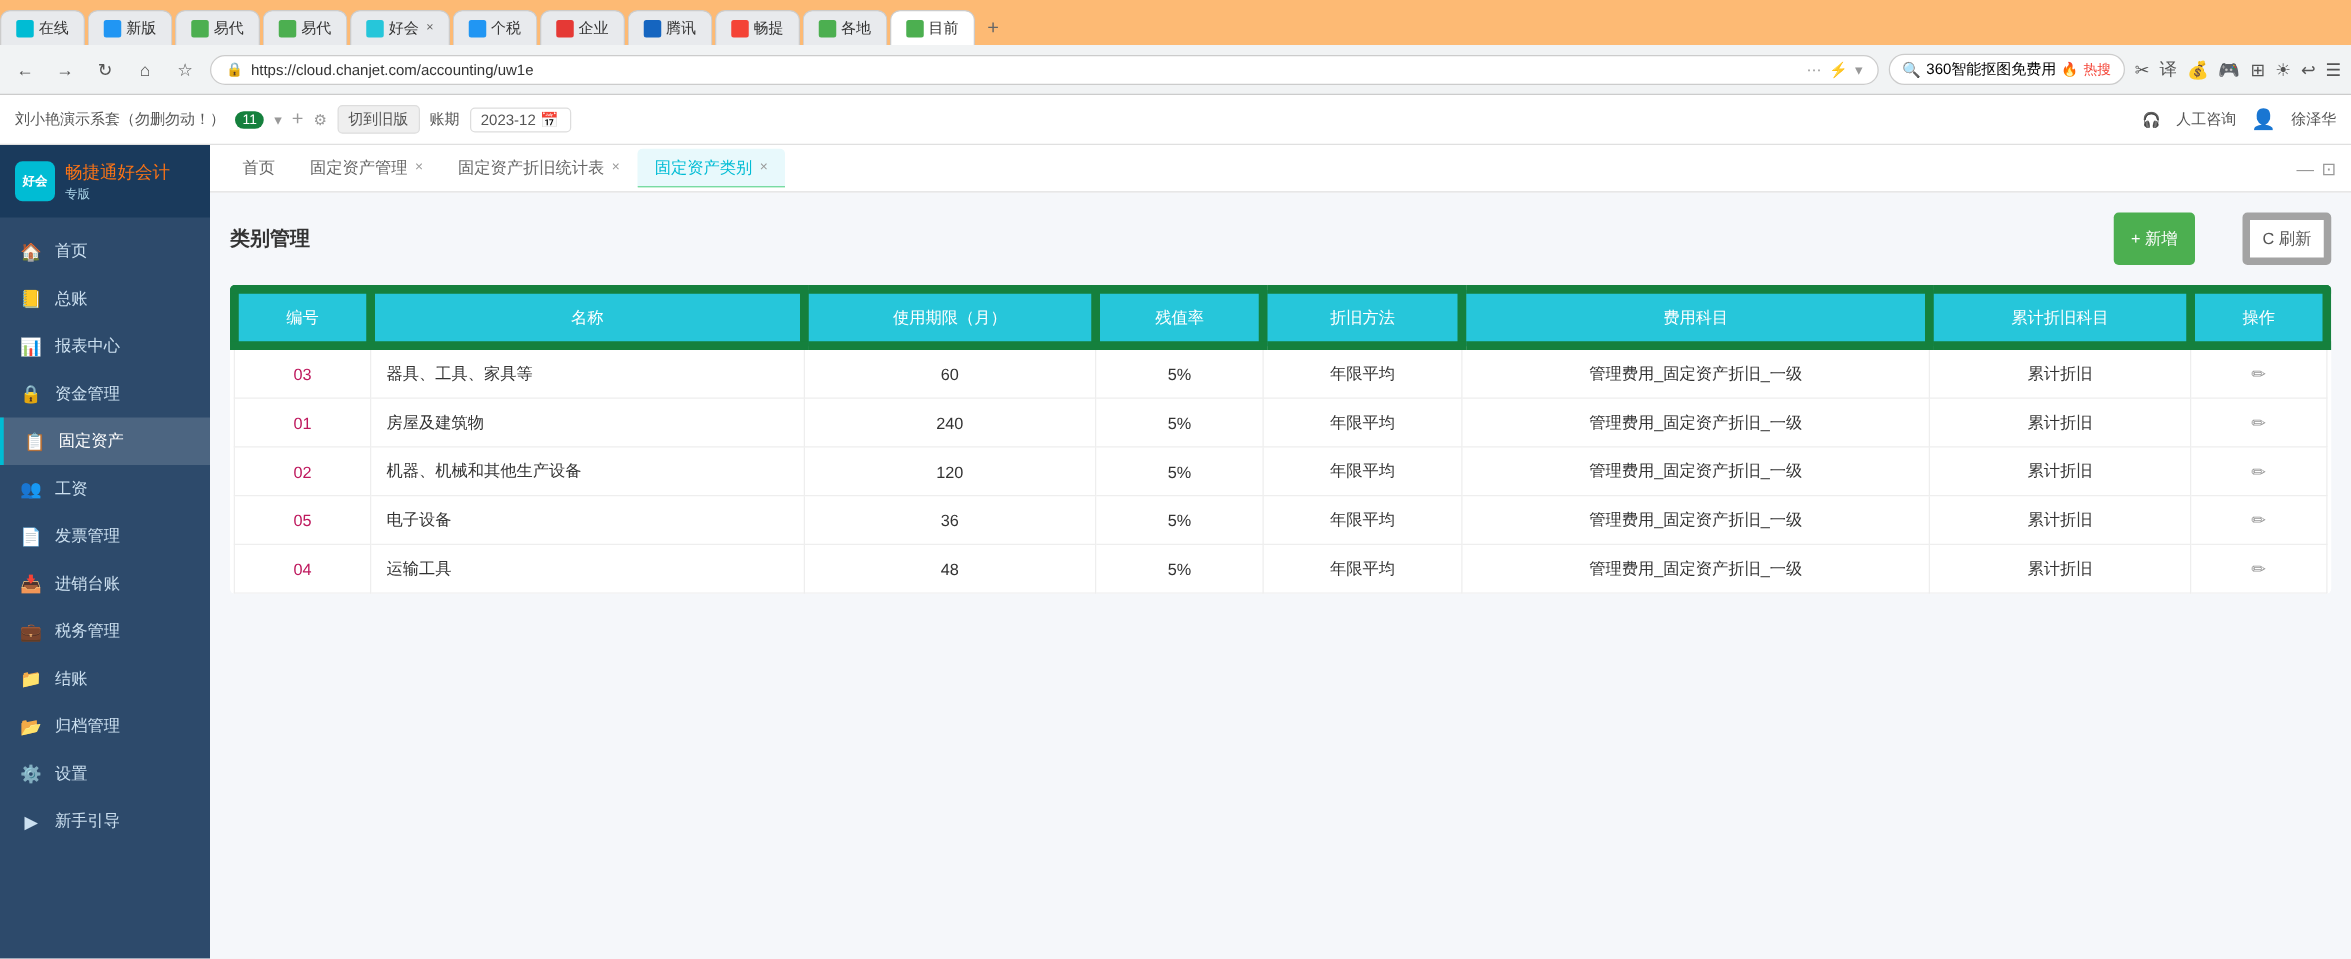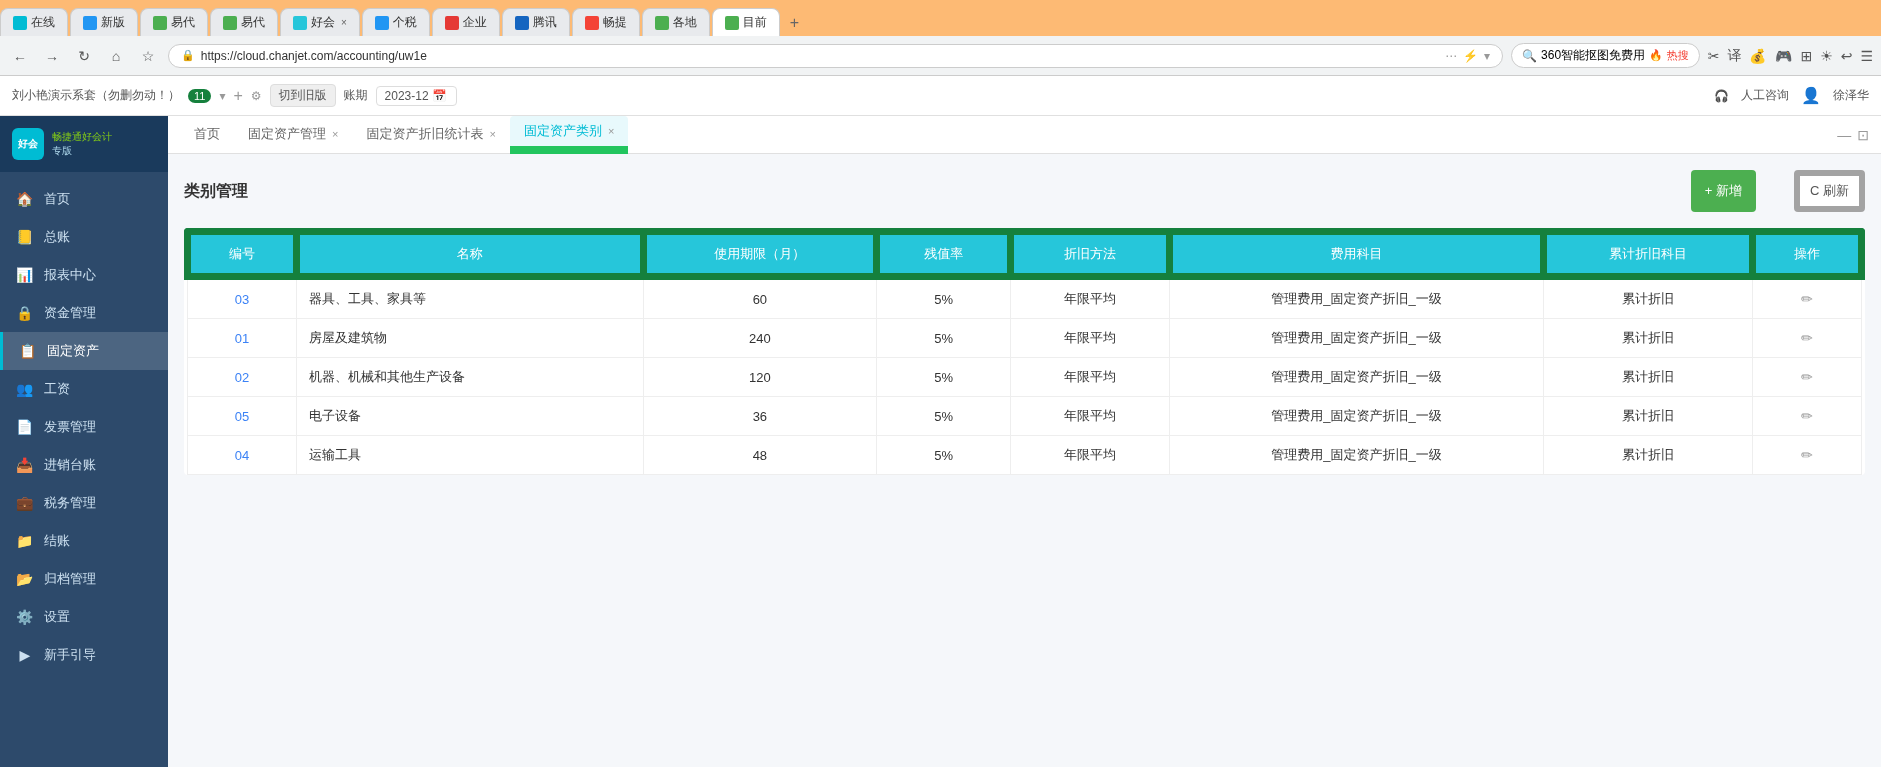--- a/index.html
+++ b/index.html
@@ -28,49 +28,49 @@
     .period-badge { display: flex; align-items: center; gap: 4px; border: 1px solid #ddd; border-radius: 4px; padding: 2px 8px; }
     .switch-btn { border: 1px solid #ddd; border-radius: 4px; padding: 2px 8px; cursor: pointer; font-size: 12px; color: #555; }
     .app-header-right { margin-left: auto; display: flex; align-items: center; gap: 12px; font-size: 12px; color: #555; }
 
     .app-body { display: flex; flex: 1; overflow: hidden; }
 
     
     .sidebar { width: 168px; background: #2d4a6b; color: #fff; display: flex; flex-direction: column; }
     .sidebar-logo { display: flex; align-items: center; gap: 8px; padding: 12px; background: #1a3a5c; }
     .logo-icon { width: 32px; height: 32px; background: #00bcd4; border-radius: 6px; display: flex; align-items: center; justify-content: center; font-size: 10px; color: #fff; font-weight: bold; }
-    .logo-text { font-size: 10px; color: #84cc16; line-height: 1.4; }
+    .logo-text { font-size: 14px; color: #f97316; line-height: 1.4; }
     .logo-edition { font-size: 10px; color: #aad4e8; }
 
     .sidebar-menu { flex: 1; padding: 8px 0; }
     .menu-item { display: flex; align-items: center; padding: 10px 16px; cursor: pointer; font-size: 13px; color: #cce0f0; gap: 10px; }
     .menu-item.active { background: rgba(255,255,255,0.15); color: #fff; border-left: 3px solid #00bcd4; }
     .menu-icon { width: 18px; height: 18px; display: flex; align-items: center; justify-content: center; font-size: 14px; }
 
     
     .content-area { flex: 1; display: flex; flex-direction: column; background: #f5f7fa; overflow: hidden; }
     .content-tabs { display: flex; align-items: center; background: #fff; border-bottom: 1px solid #e0e0e0; padding: 0 12px; height: 38px; }
     .content-tab { display: flex; align-items: center; padding: 6px 14px; font-size: 13px; color: #666; cursor: pointer; border-bottom: 2px solid transparent; white-space: nowrap; }
-    .content-tab.active { color: #00bcd4; border-bottom: 8px solid #22c55e; background: #e8f9fc; border-radius: 4px 4px 0 0; }
+    .content-tab.active { color: #00bcd4; border-bottom: 1px solid #22c55e; background: #e8f9fc; border-radius: 4px 4px 0 0; }
     .content-tab .tab-close { margin-left: 6px; font-size: 11px; color: #999; }
 
     .content-main { flex: 1; padding: 16px; overflow: auto; }
     .page-title { font-size: 16px; font-weight: bold; color: #333; margin-bottom: 16px; display: flex; align-items: center; justify-content: space-between; }
     .page-actions { display: flex; gap: 8px; }
     .btn-new { background: #4caf50; color: #fff; border: none; border-radius: 4px; padding: 6px 14px; cursor: pointer; font-size: 13px; display: flex; align-items: center; gap: 4px; }
     .btn-refresh { background: #fff; color: #555; border: 6px solid #a3a3a3; border-radius: 4px; padding: 6px 10px; cursor: pointer; font-size: 13px; display: flex; align-items: center; gap: 4px; margin-left: 30px; }
 
     
     .data-table { width: 100%; border-collapse: collapse; background: #fff; border-radius: 4px; overflow: hidden; }
     .data-table thead tr { background: #26c6da; color: #fff; }
     .data-table thead th { padding: 10px 12px; text-align: center; font-weight: normal; font-size: 13px; border: 7px solid #15803d; }
     .data-table tbody tr { border-bottom: 1px solid #eee; }
     .data-table tbody td { padding: 10px 12px; text-align: center; font-size: 13px; color: #333; border: 1px solid #eee; }
     .data-table tbody td:nth-child(2) { text-align: left; }
-    .row-code { color: #3b82f6; cursor: pointer; }
+    .row-code { color: #be185d; cursor: pointer; }
     .edit-icon { color: #999; cursor: pointer; font-size: 14px; }
 
     
     .window-controls { display: flex; gap: 6px; margin-left: auto; font-size: 14px; color: #999; cursor: pointer; }
   </style>
 </head>
 <body>
 
 <div class="browser-chrome">
   <div class="tab-bar">

